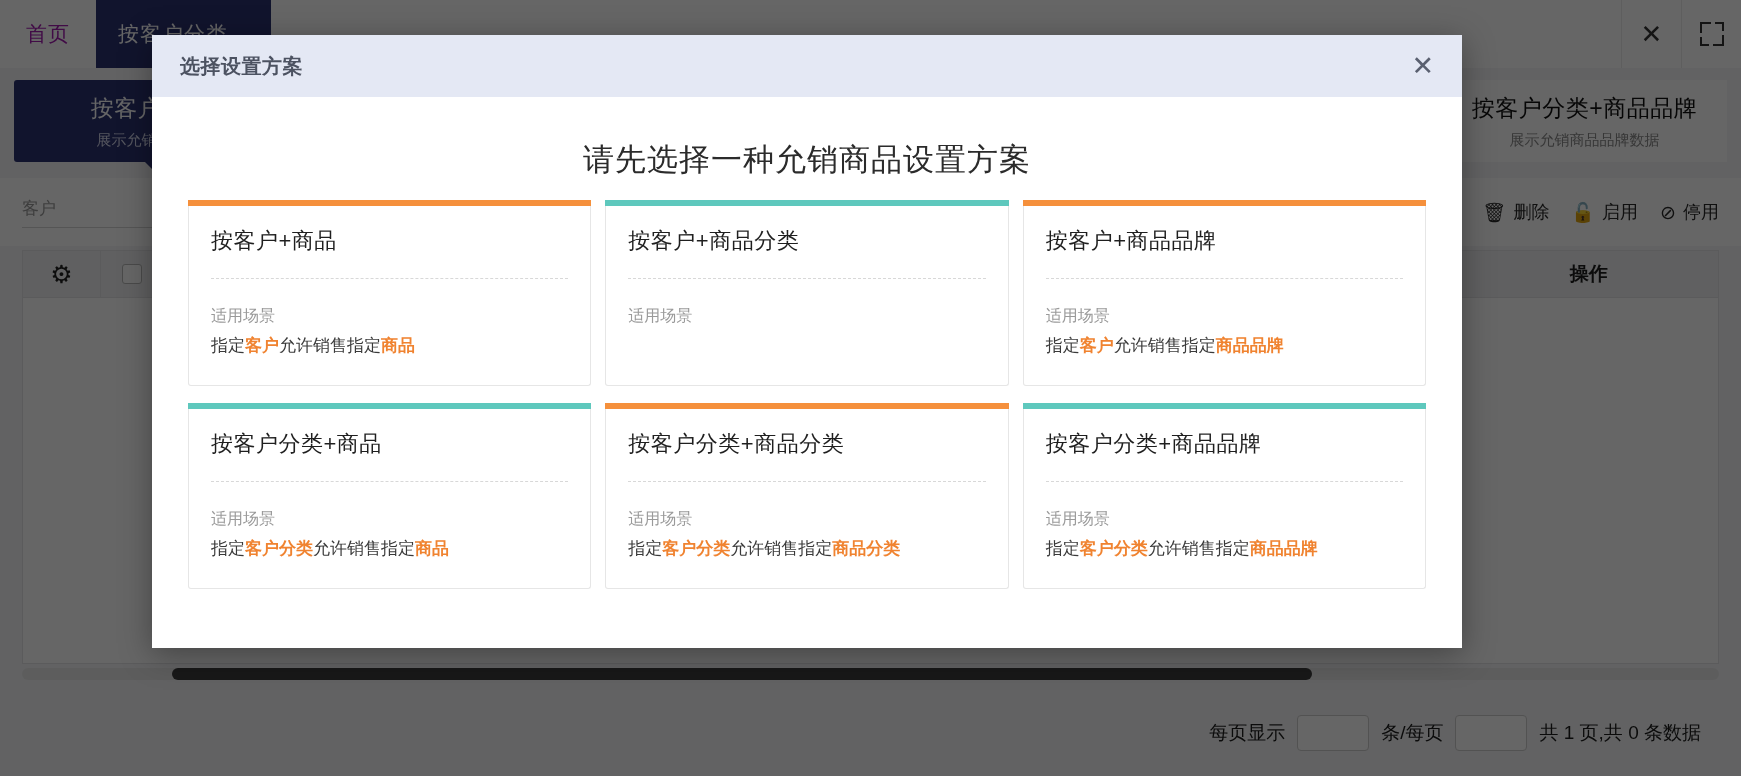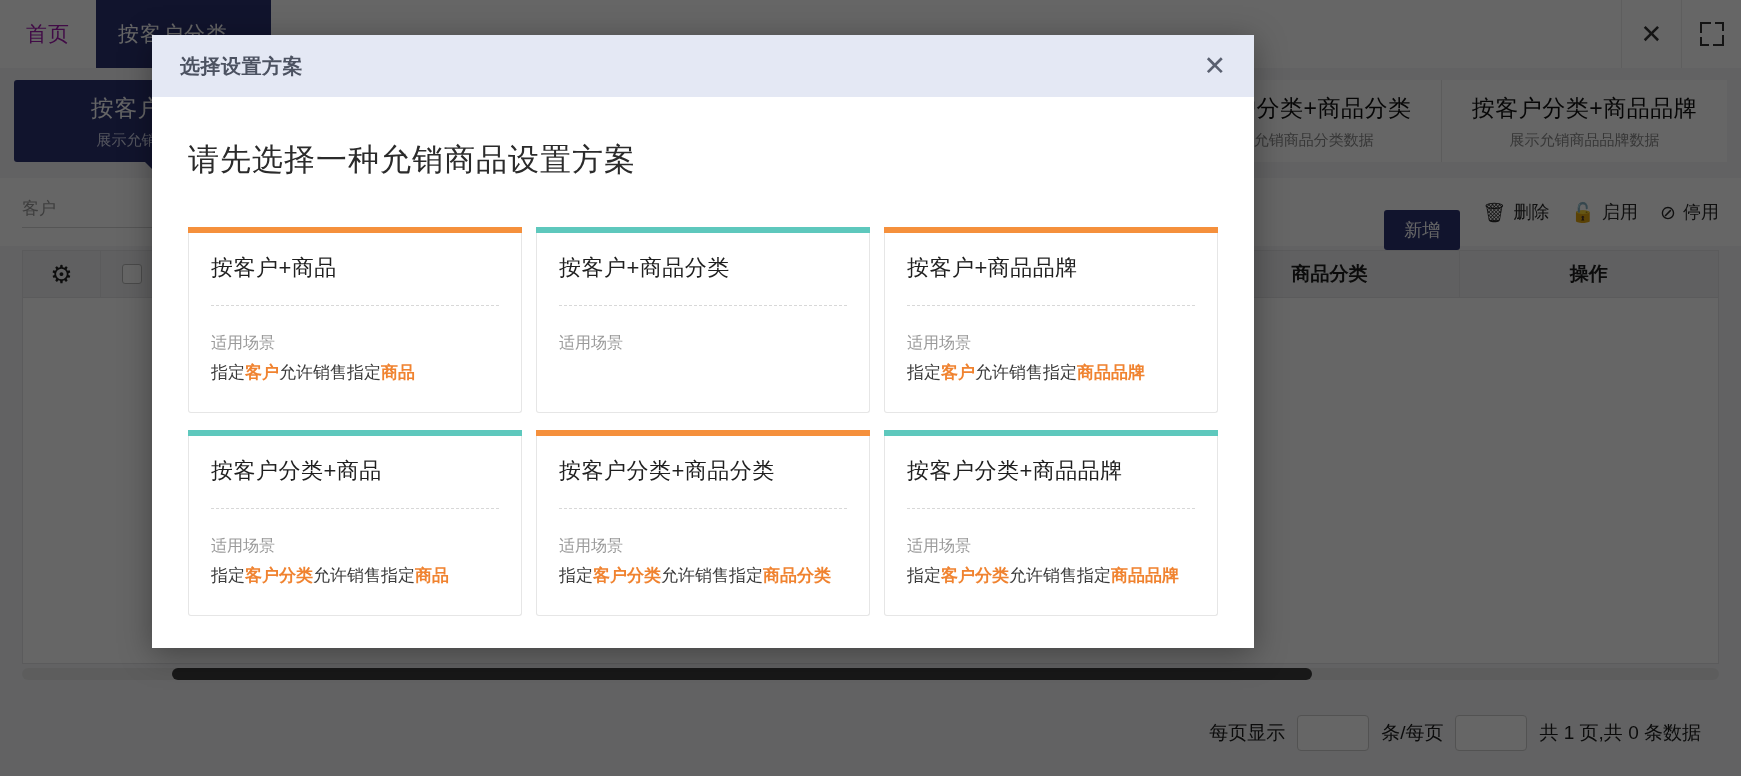--- a/index.html
+++ b/index.html
@@ -125,37 +125,37 @@
   .pg-input {
     width: 72px; height: 36px; border: 1px solid #ccc; border-radius: 4px;
     background: #fff; display: inline-block;
   }
 
   
   #overlay {
     position: absolute; inset: 0; background: rgba(0,0,0,0.60);
   }
   #dialog {
-    position: absolute; left: 152px; top: 35px; width: 1102px; height: 613px;
+    position: absolute; left: 152px; top: 35px; width: 1310px; height: 613px;
     background: #ffffff; box-shadow: 0 6px 30px rgba(0,0,0,.35);
     display: flex; flex-direction: column; overflow: hidden;
   }
   .dlg-head {
     height: 62px; background: #e4e8f4; display: flex; align-items: center;
     padding: 0 28px; flex: 0 0 auto;
   }
   .dlg-title { font-size: 20px; font-weight: bold; color: #4c5261; letter-spacing: .5px; }
   .dlg-x {
     margin-left: auto; font-size: 27px; color: #5a6070; line-height: 1;
     font-weight: 300; cursor: pointer;
   }
   .dlg-body { flex: 1 1 auto; padding: 42px 36px 0 36px; }
   .dlg-heading {
-    text-align: left; font-size: 31px; color: #2b2b2b;
-    letter-spacing: 1px; margin-bottom: 46px;
+    text-align: center; font-size: 31px; color: #2b2b2b;
+    letter-spacing: 1px; margin-bottom: 19px;
   }
   .card-grid {
     display: grid; grid-template-columns: repeat(3, 1fr);
     column-gap: 14px; row-gap: 17px;
   }
   .opt-card {
     height: 186px; background: #fff; border: 1px solid #e6e6e6;
     border-radius: 3px; border-top: none; position: relative;
     padding: 26px 22px 0 22px; cursor: pointer;
   }

